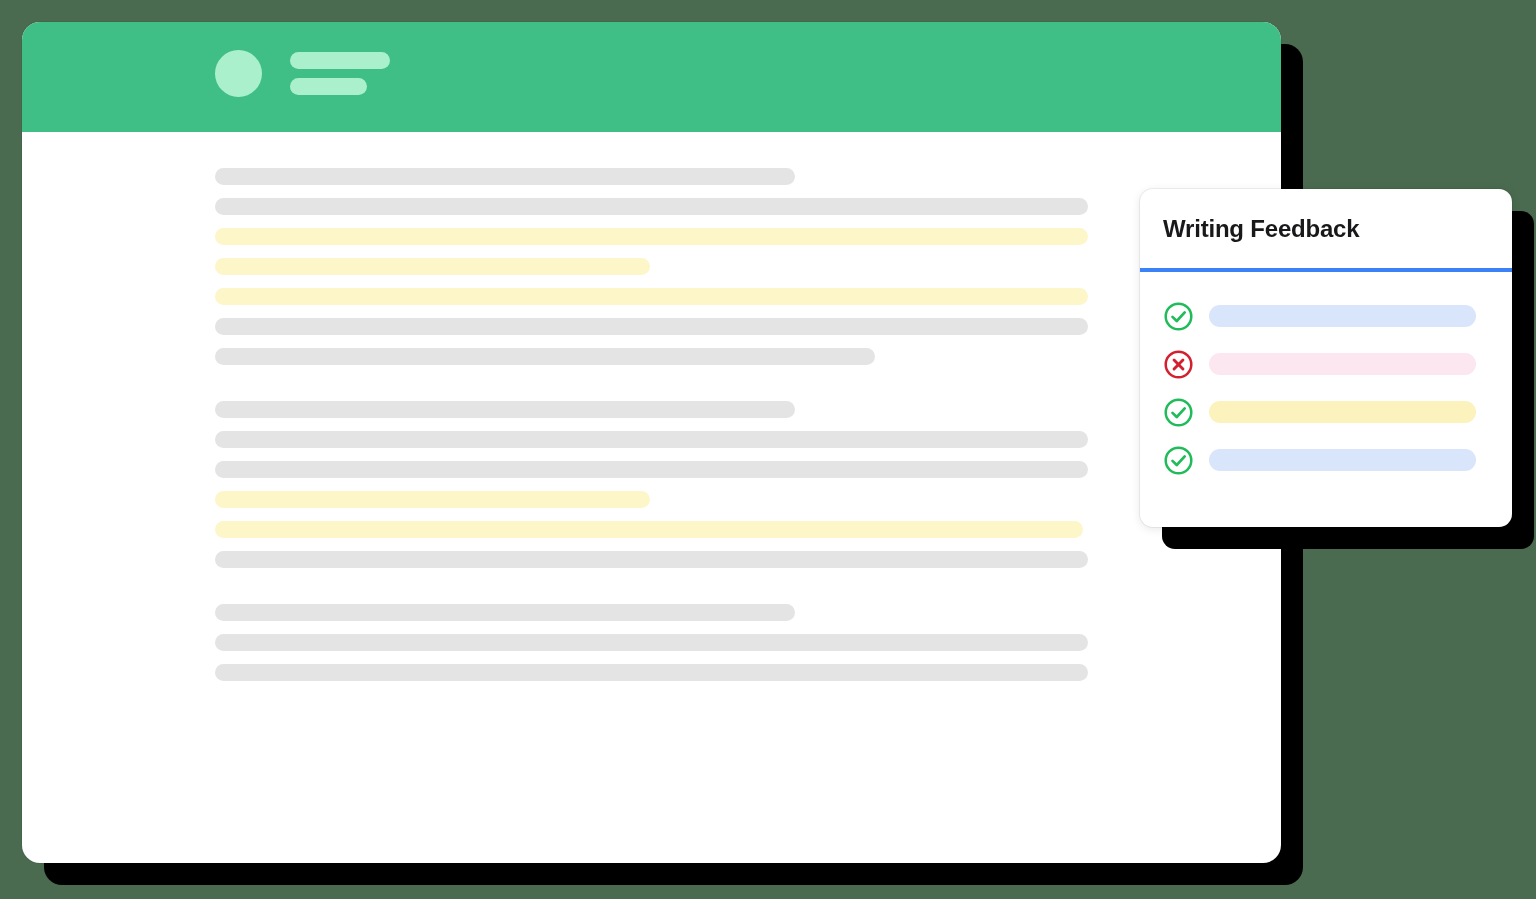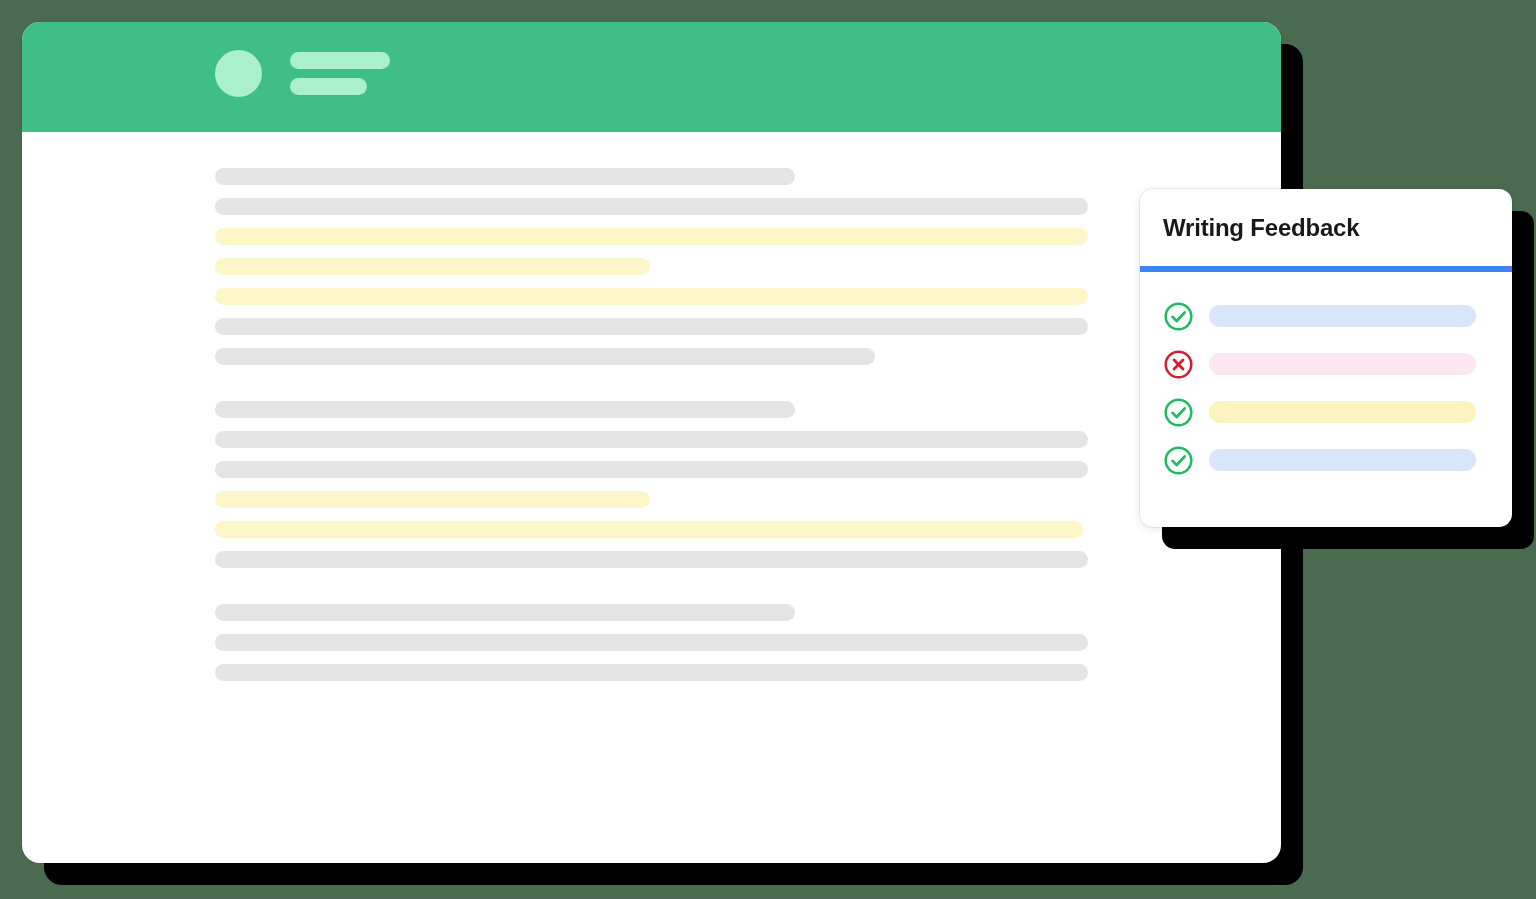--- a/index.html
+++ b/index.html
@@ -112,21 +112,21 @@
                 0 0 0 1px rgba(0,0,0,0.055);
     overflow: hidden;
     z-index: 5;
   }
 
   #feedback-header {
     height: 83px;
     display: flex;
     align-items: center;
     padding-left: 23px;
-    border-bottom: 6px solid #3b82f6;
+    border-bottom: 4px solid #3b82f6;
     box-sizing: border-box;
   }
   #feedback-title {
     font-size: 24px;
     font-weight: bold;
     color: #19191b;
     letter-spacing: -0.2px;
   }
 
   #feedback-list {

